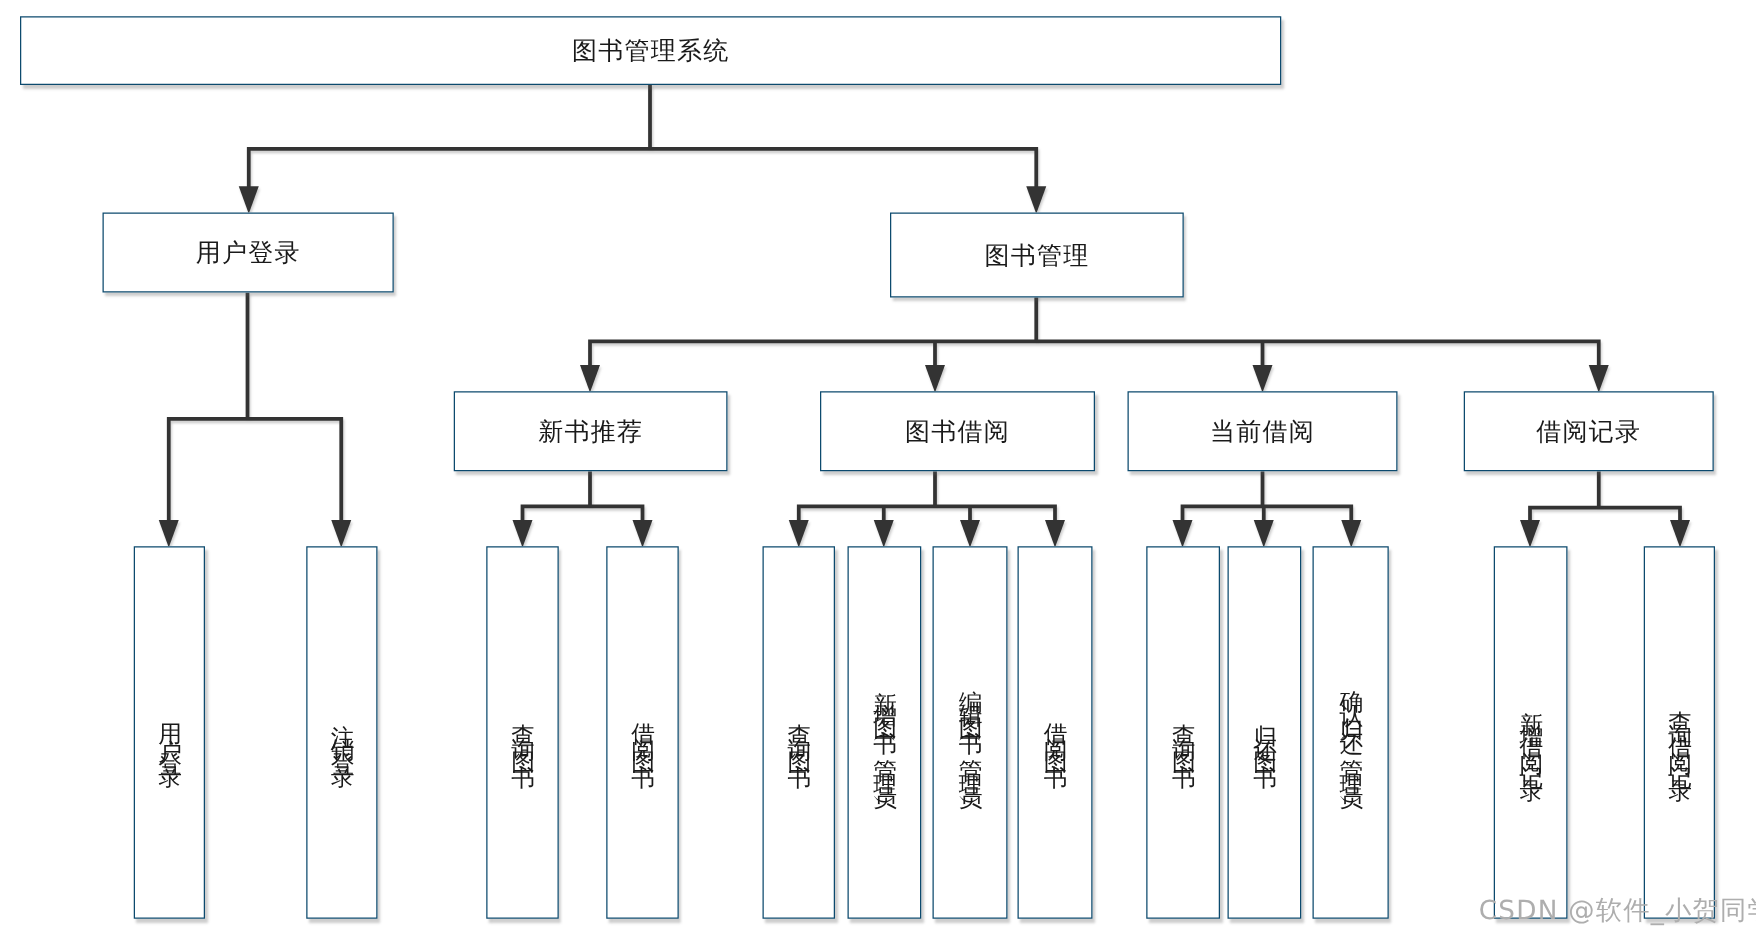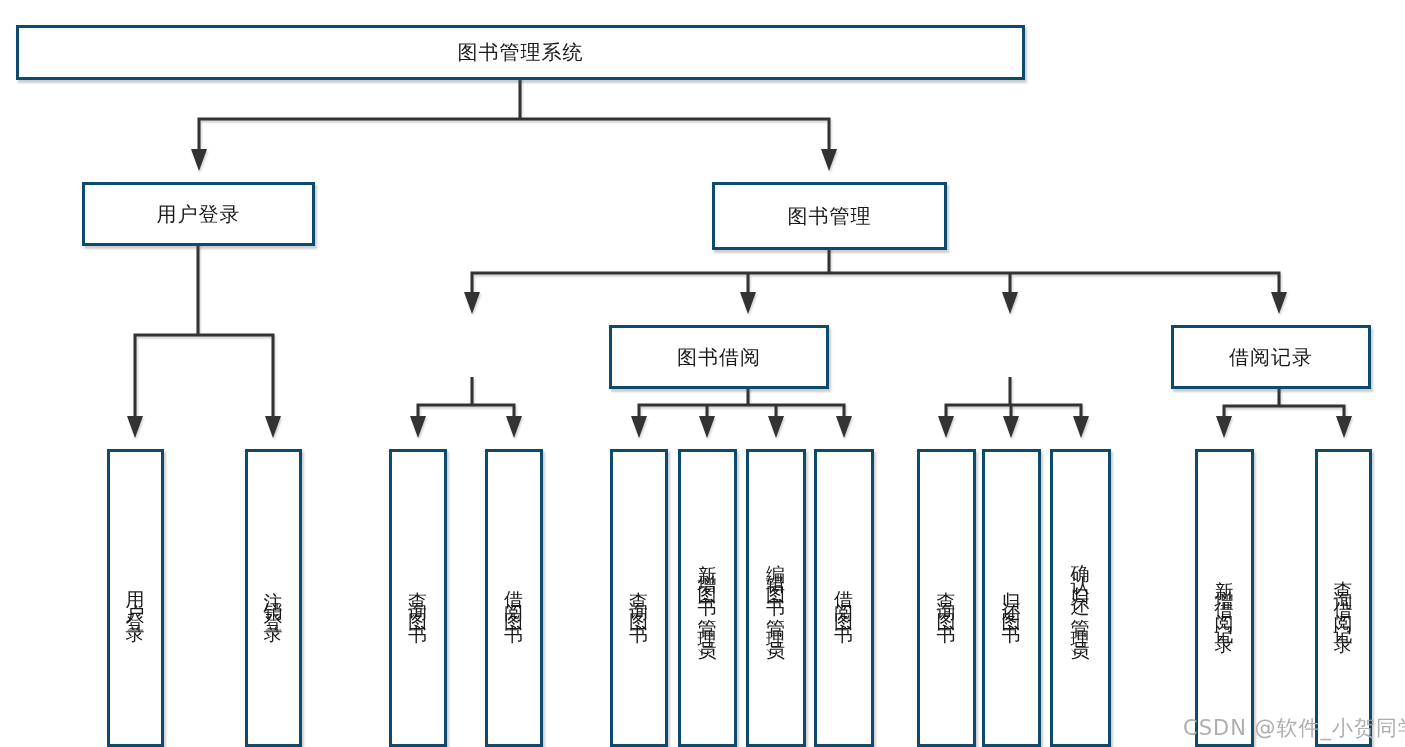--- a/index.html
+++ b/index.html
@@ -20,27 +20,26 @@
     left: 0;
     top: 0;
     width: 1405px;
     height: 747px;
     filter: drop-shadow(1px 2px 1px rgba(90,90,90,0.30));
   }
   .node {
     position: absolute;
     box-sizing: border-box;
     background: #ffffff;
-    border: 3px solid #0c4a6e;
+    border: 1px solid #0c4a6e;
     color: #1a1a1a;
     display: flex;
     align-items: center;
     justify-content: center;
     box-shadow: 2px 3px 2px rgba(90,90,90,0.30);
-    margin-top: 12px;
   }
   .hlabel {
     font-size: 20px;
     letter-spacing: 1px;
     white-space: nowrap;
   }
   .vtext {
     writing-mode: vertical-rl;
     text-orientation: mixed;
     font-size: 19px;
@@ -100,22 +99,28 @@
     <span class="hlabel">图书管理系统</span>
   </div>
 
   <div class="node" style="left:82px; top:170px; width:233px; height:64px;">
     <span class="hlabel">用户登录</span>
   </div>
   <div class="node" style="left:712px; top:170px; width:235px; height:68px;">
     <span class="hlabel">图书管理</span>
   </div>
 
-  <div class="node" style="left:609px; top:313px; width:220px; height:64px;">
+  <div class="node" style="left:363px; top:313px; width:219px; height:64px;">
+    <span class="hlabel">新书推荐</span>
+  </div>
+  <div class="node" style="left:656px; top:313px; width:220px; height:64px;">
     <span class="hlabel">图书借阅</span>
+  </div>
+  <div class="node" style="left:902px; top:313px; width:216px; height:64px;">
+    <span class="hlabel">当前借阅</span>
   </div>
   <div class="node" style="left:1171px; top:313px; width:200px; height:64px;">
     <span class="hlabel">借阅记录</span>
   </div>
 
   <div class="node" style="left:107px; top:437px; width:57px; height:298px;">
     <span class="vtext">用户登录</span>
   </div>
   <div class="node" style="left:245px; top:437px; width:57px; height:298px;">
     <span class="vtext">注销登录</span>

